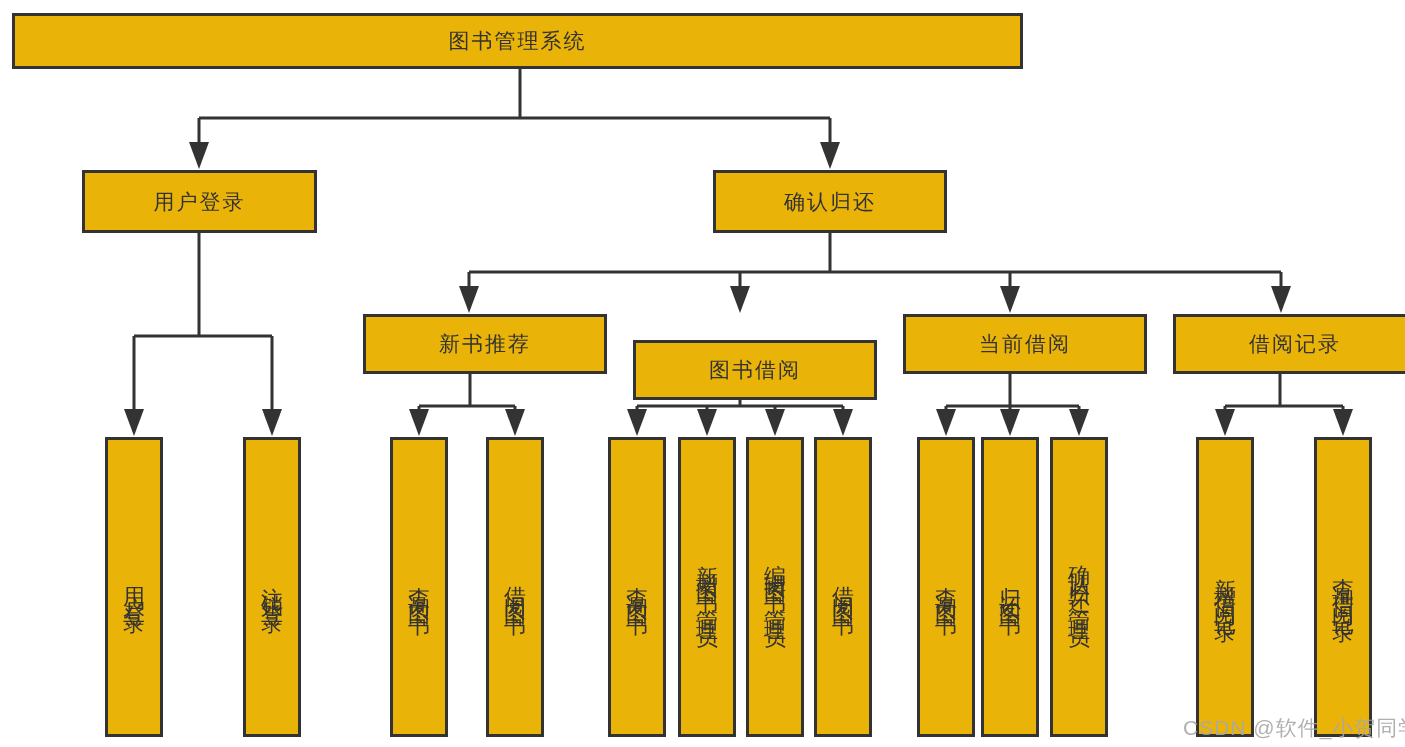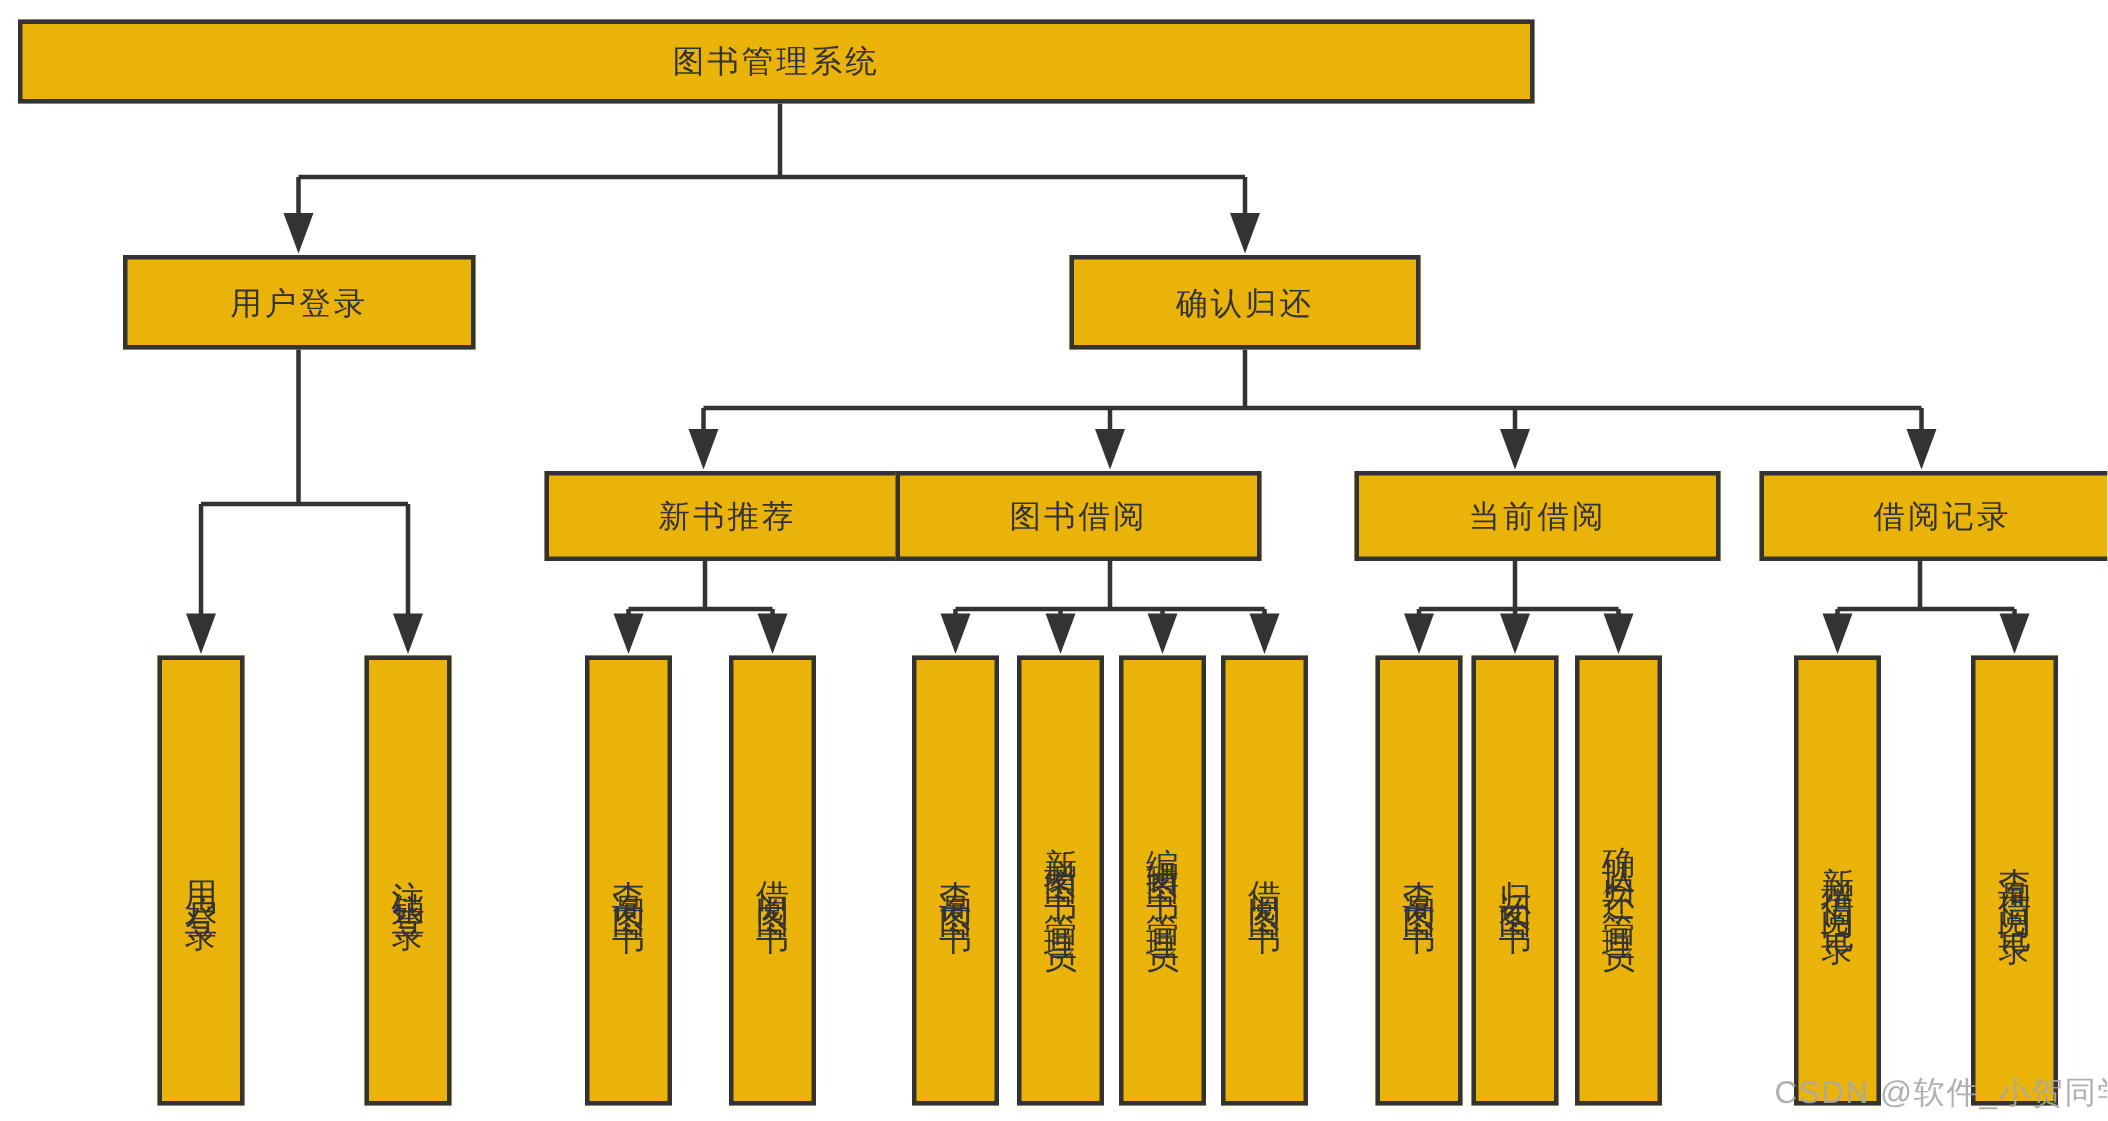--- a/index.html
+++ b/index.html
@@ -41,21 +41,21 @@
     letter-spacing: 9px;
     white-space: normal;
   }
   
   .n-root   { left: 12px;   top: 13px;  width: 1011px; height: 56px; }
   .n-login  { left: 82px;   top: 170px; width: 235px;  height: 63px; }
   .n-mgmt   { left: 713px;  top: 170px; width: 234px;  height: 63px; }
 
   .n-l3     { top: 314px; width: 244px; height: 60px; }
   .n-newrec { left: 363px; }
-  .n-borrow { left: 597px; }
+  .n-borrow { left: 633px; margin-top: 26px; }
   .n-curr   { left: 903px; }
   .n-record { left: 1173px; }
 
   .n-leaf   { top: 437px; width: 58px; height: 300px; }
   .lf-1  { left: 105px; }
   .lf-2  { left: 243px; }
   .lf-3  { left: 390px; }
   .lf-4  { left: 486px; }
   .lf-5  { left: 608px; }
   .lf-6  { left: 678px; }

